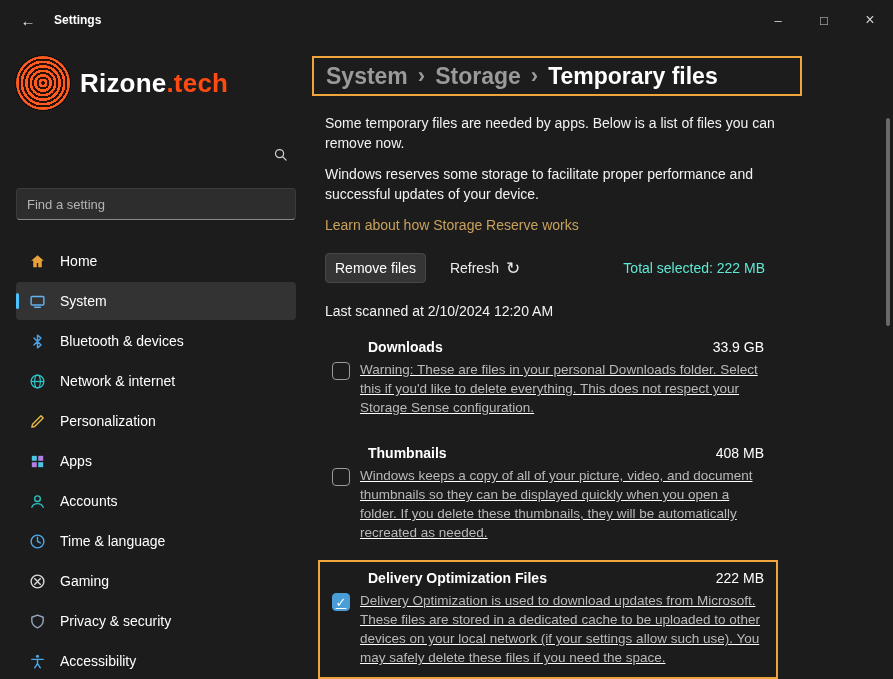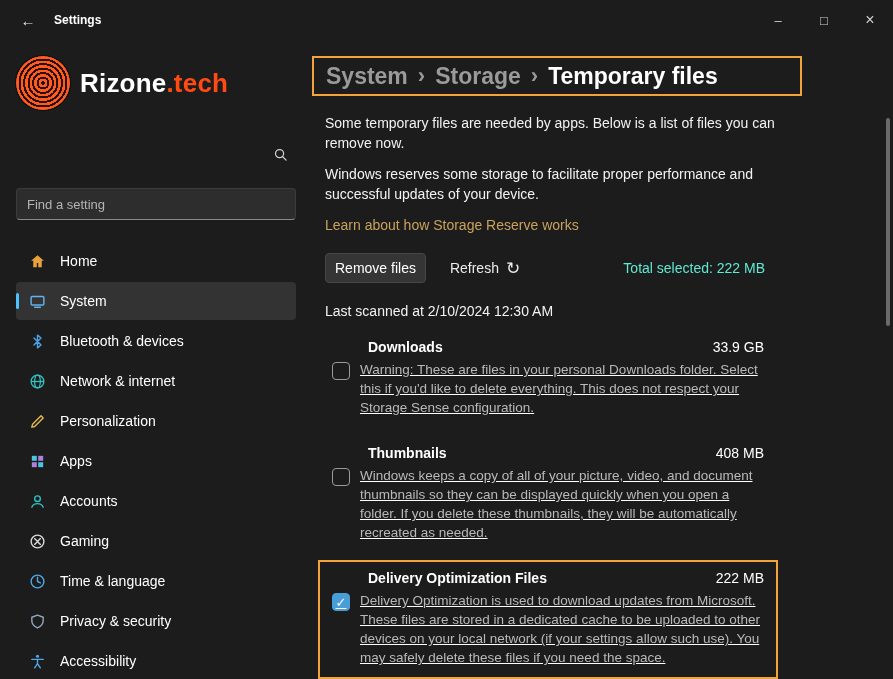--- a/index.html
+++ b/index.html
@@ -201,37 +201,37 @@
           <span class="nav-icon" style="color:#2FC0C0">
             <svg width="17" height="17" viewBox="0 0 24 24" fill="none" stroke="currentColor" stroke-width="2" stroke-linecap="round">
                 <circle cx="12" cy="8" r="4"></circle>
                 <path d="M4 20c1.5-4 5-5 8-5s6.5 1 8 5"></path>
               </svg>
           </span>
           <span class="nav-label">Accounts</span>
         </div>
 
         <div class="nav-item">
+          <span class="nav-icon" style="color:#4FA8E8">
+            <svg width="17" height="17" viewBox="0 0 24 24" fill="none" stroke="currentColor" stroke-width="2" stroke-linecap="round">
+                <circle cx="12" cy="12" r="9"></circle>
+                <path d="M12 6v6l4 2"></path>
+              </svg>
+          </span>
+          <span class="nav-label">Time &amp; language</span>
+        </div>
+
+        <div class="nav-item">
           <span class="nav-icon" style="color:#DADADA">
             <svg width="17" height="17" viewBox="0 0 24 24" fill="none" stroke="currentColor" stroke-width="2" stroke-linecap="round">
                 <circle cx="12" cy="12" r="9"></circle>
                 <path d="M8 8c3 2 5 6 8 8M16 8c-3 2-5 6-8 8"></path>
               </svg>
           </span>
           <span class="nav-label">Gaming</span>
-        </div>
-
-        <div class="nav-item">
-          <span class="nav-icon" style="color:#4FA8E8">
-            <svg width="17" height="17" viewBox="0 0 24 24" fill="none" stroke="currentColor" stroke-width="2" stroke-linecap="round">
-                <circle cx="12" cy="12" r="9"></circle>
-                <path d="M12 6v6l4 2"></path>
-              </svg>
-          </span>
-          <span class="nav-label">Time &amp; language</span>
         </div>
 
         <div class="nav-item">
           <span class="nav-icon" style="color:#94A7BE">
             <svg width="17" height="17" viewBox="0 0 24 24" fill="none" stroke="currentColor" stroke-width="2" stroke-linejoin="round">
                 <path d="M12 3l8 3v5c0 5-3.5 8-8 10-4.5-2-8-5-8-10V6z"></path>
               </svg>
           </span>
           <span class="nav-label">Privacy &amp; security</span>
         </div>
@@ -276,21 +276,21 @@
 
         <div class="toolbar">
           <button class="remove-btn">Remove files</button>
           <span class="refresh">
             <span>Refresh</span>
             <span class="refresh-glyph">↻</span>
           </span>
           <span class="total-selected">Total selected: 222 MB</span>
         </div>
 
-        <div class="last-scanned">Last scanned at 2/10/2024 12:30 AM</div>
+        <div class="last-scanned">Last scanned at 2/10/2024 12:20 AM</div>
       </div>
 
       <div class="file-list">
 
         <div class="file-item">
           <div class="file-header">
             <span class="file-title">Downloads</span>
             <span class="file-size">33.9 GB</span>
           </div>
           <div class="file-body">

